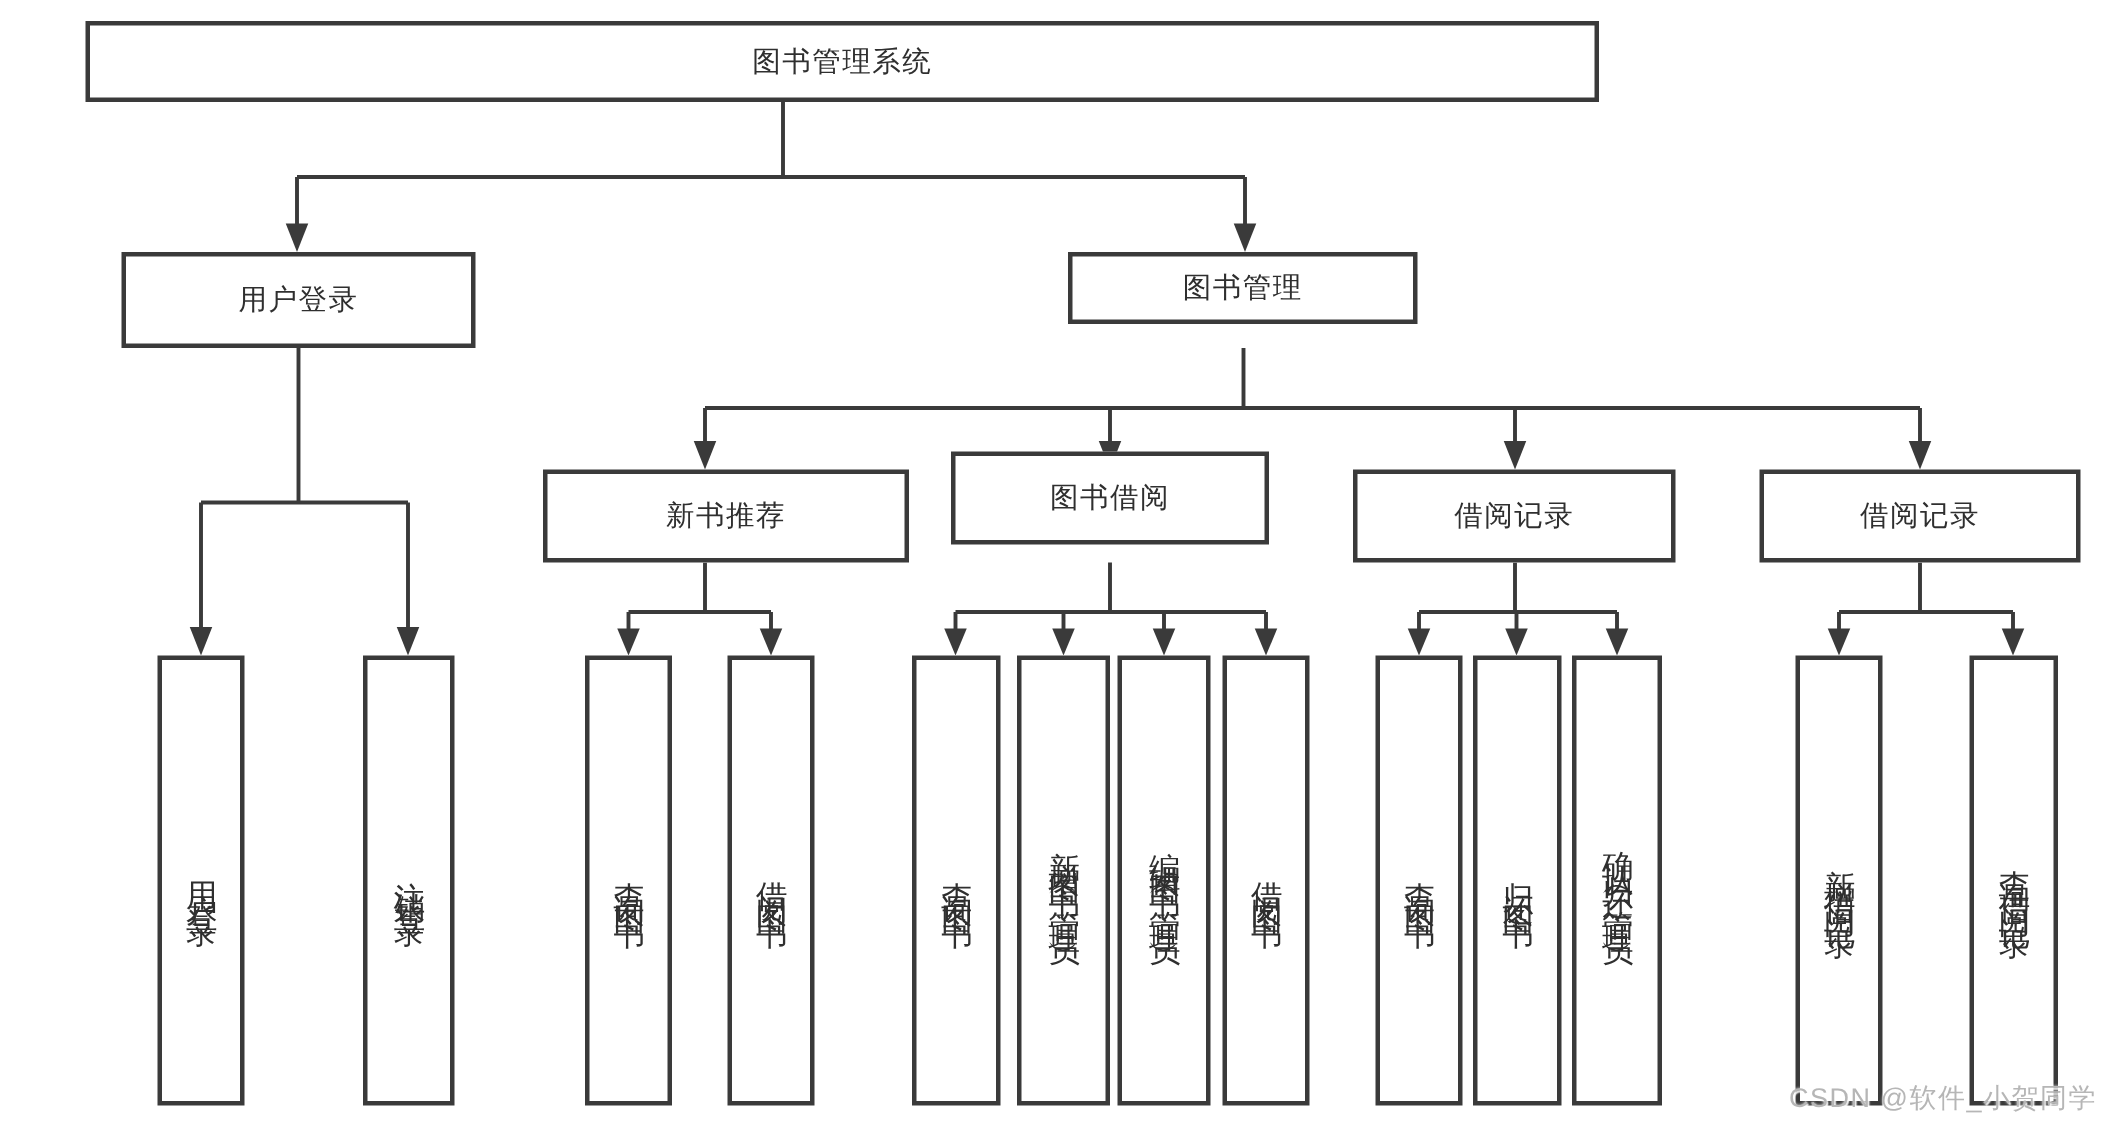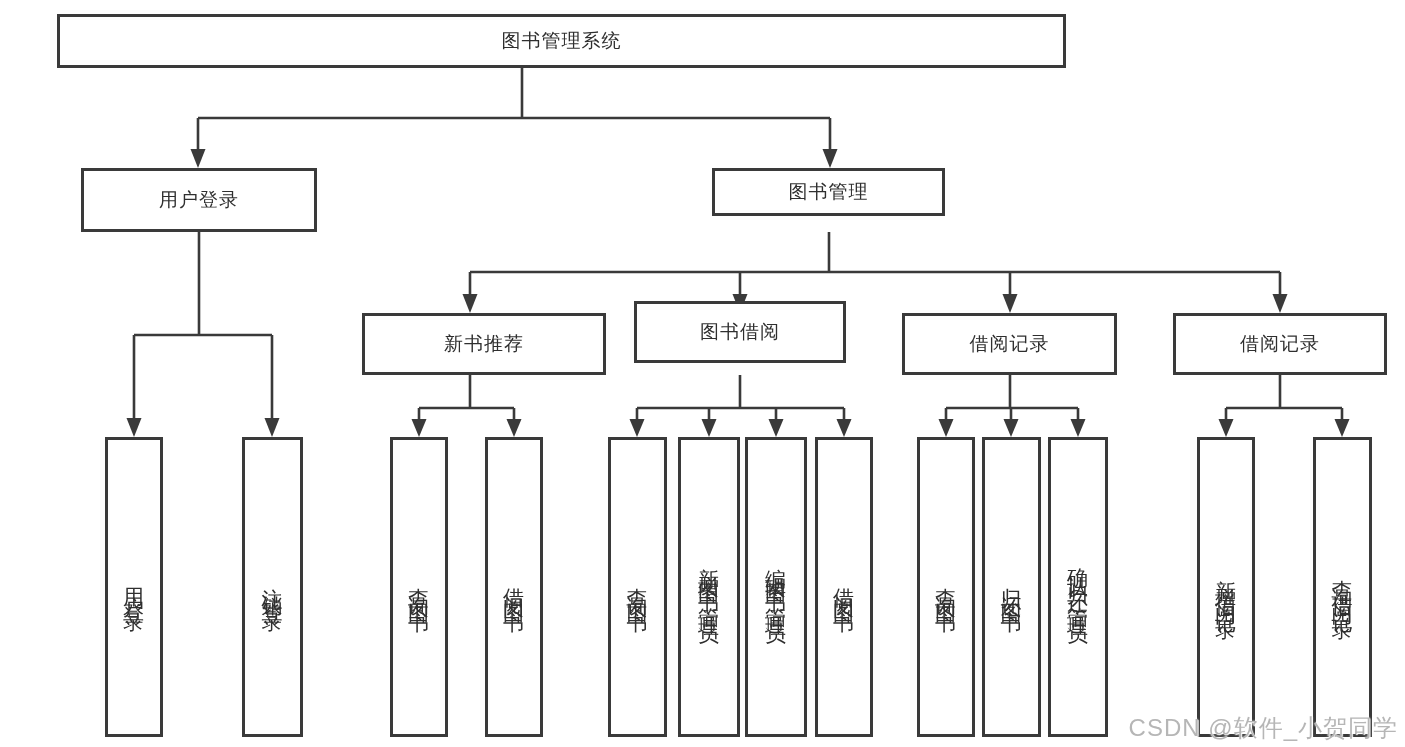--- a/index.html
+++ b/index.html
@@ -42,21 +42,21 @@
     text-orientation: mixed;
     font-size: 21px;
     letter-spacing: 8px;
     line-height: 1;
     white-space: nowrap;
   }
   .watermark {
     position: absolute;
     right: 7px;
     bottom: 3px;
-    font-size: 24px;
+    font-size: 18px;
     color: #b6b6b6;
     letter-spacing: 1px;
     text-shadow: 0 0 2px #ffffff, 1px 1px 1px #ffffff;
     z-index: 5;
   }
 </style>
 </head>
 <body>
 
 <div class="stage">

